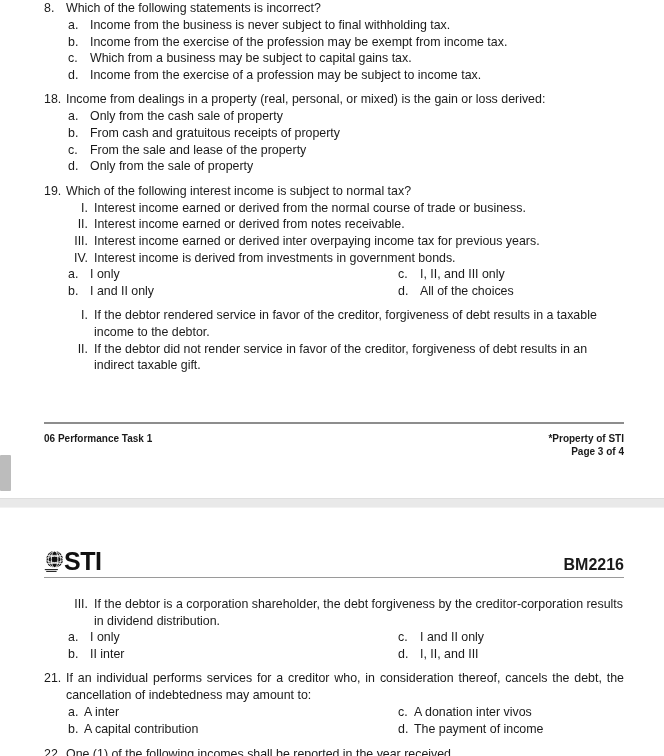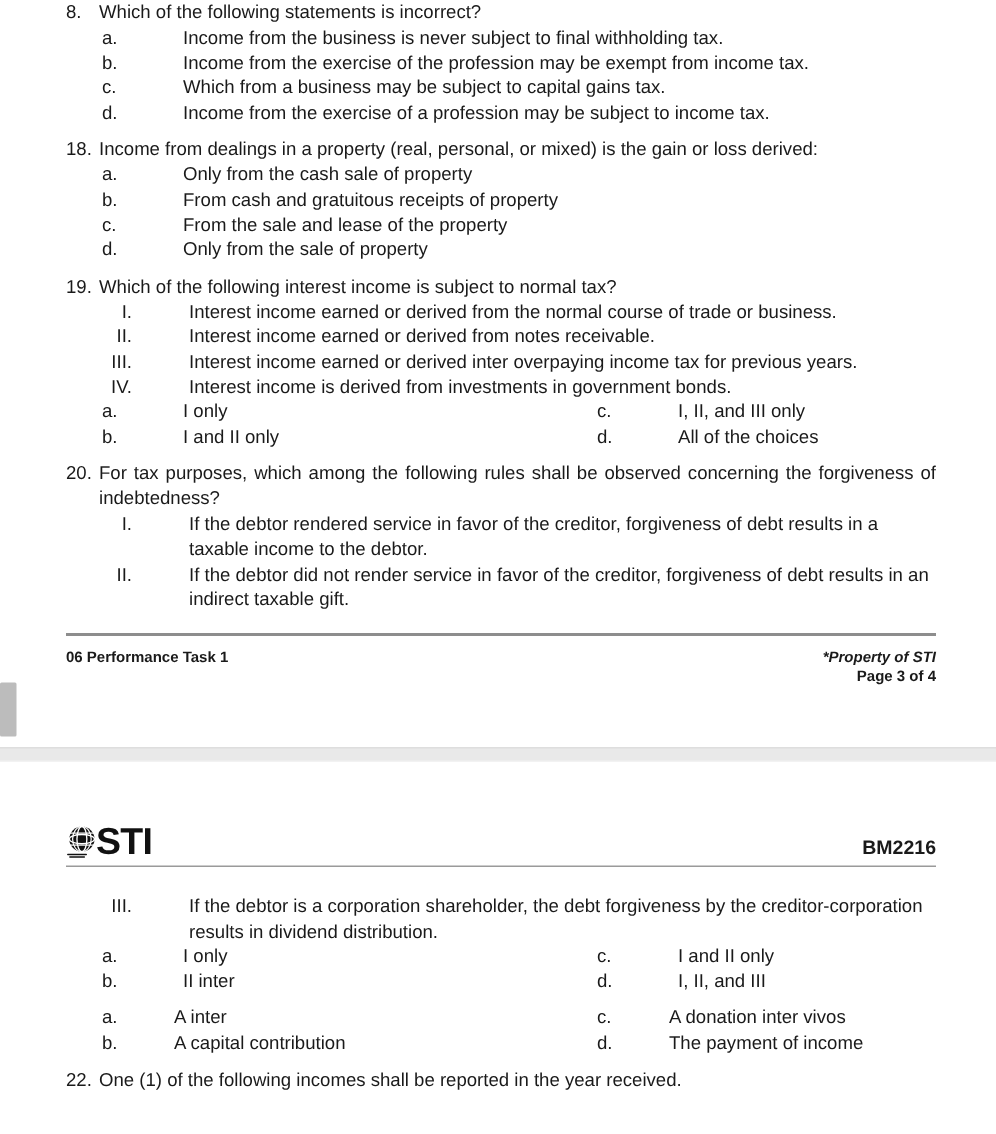--- a/index.html
+++ b/index.html
@@ -108,21 +108,20 @@
     width: 22px;
   }
   .choice-marker.roman {
     text-align: right;
     padding-right: 6px;
     flex: 0 0 20px;
     width: 20px;
   }
   .choice-body {
     flex: 1 1 auto;
-    margin-left: 32px;
   }
 
   
   .choices-2col {
     margin-top: 0;
     padding-left: 24px;
     display: grid;
     grid-template-columns: 330px 1fr;
     grid-auto-flow: row;
   }
@@ -145,21 +144,21 @@
     display: flex;
     justify-content: space-between;
     align-items: flex-start;
     margin-top: 8px;
     font-size: 10px;
     font-weight: bold;
     line-height: 13px;
   }
   .footer-left { text-align: left; }
   .footer-right { text-align: right; }
-  .footer-right .prop { font-style: italic; }
+  .footer-right .prop { }
 
   
   #page-header {
     position: absolute;
     left: 44px;
     right: 40px;
     top: 40px;
   }
   .header-row {
     display: flex;
@@ -175,21 +174,21 @@
   .brand-text {
     font-family: "Liberation Sans", sans-serif;
     font-size: 25px;
     font-weight: bold;
     letter-spacing: -0.5px;
     line-height: 25px;
     margin-left: -2px;
     color: #111111;
   }
   .header-code {
-    font-size: 13px;
+    font-size: 16px;
     font-weight: bold;
     line-height: 13px;
     padding-bottom: 3px;
     text-align: center;
   }
   .header-rule {
     width: 100%;
     height: 1px;
     background: #9a9a9a;
   }
@@ -288,24 +287,20 @@
           <span class="choice-body">I and II only</span>
         </div>
         <div class="choice">
           <span class="choice-marker">d.</span>
           <span class="choice-body">All of the choices</span>
         </div>
       </div>
     </div>
 
     <div class="question">
-      <div class="q-row">
-        <div class="q-num">20.</div>
-        <div class="q-text justify">For tax purposes, which among the following rules shall be observed concerning the forgiveness of indebtedness?</div>
-      </div>
       <div class="choices">
         <div class="choice">
           <span class="choice-marker roman">I.</span>
           <span class="choice-body">If the debtor rendered service in favor of the creditor, forgiveness of debt results in a taxable income to the debtor.</span>
         </div>
         <div class="choice">
           <span class="choice-marker roman">II.</span>
           <span class="choice-body">If the debtor did not render service in favor of the creditor, forgiveness of debt results in an indirect taxable gift.</span>
         </div>
       </div>
@@ -380,20 +375,24 @@
           <span class="choice-body">II inter</span>
         </div>
         <div class="choice">
           <span class="choice-marker">d.</span>
           <span class="choice-body">I, II, and III</span>
         </div>
       </div>
     </div>
 
     <div class="question">
+      <div class="q-row">
+        <div class="q-num">21.</div>
+        <div class="q-text justify">If an individual performs services for a creditor who, in consideration thereof, cancels the debt, the cancellation of indebtedness may amount to:</div>
+      </div>
       <div class="choices-2col tight">
         <div class="choice">
           <span class="choice-marker">a.</span>
           <span class="choice-body">A inter</span>
         </div>
         <div class="choice">
           <span class="choice-marker">c.</span>
           <span class="choice-body">A donation inter vivos</span>
         </div>
         <div class="choice">

